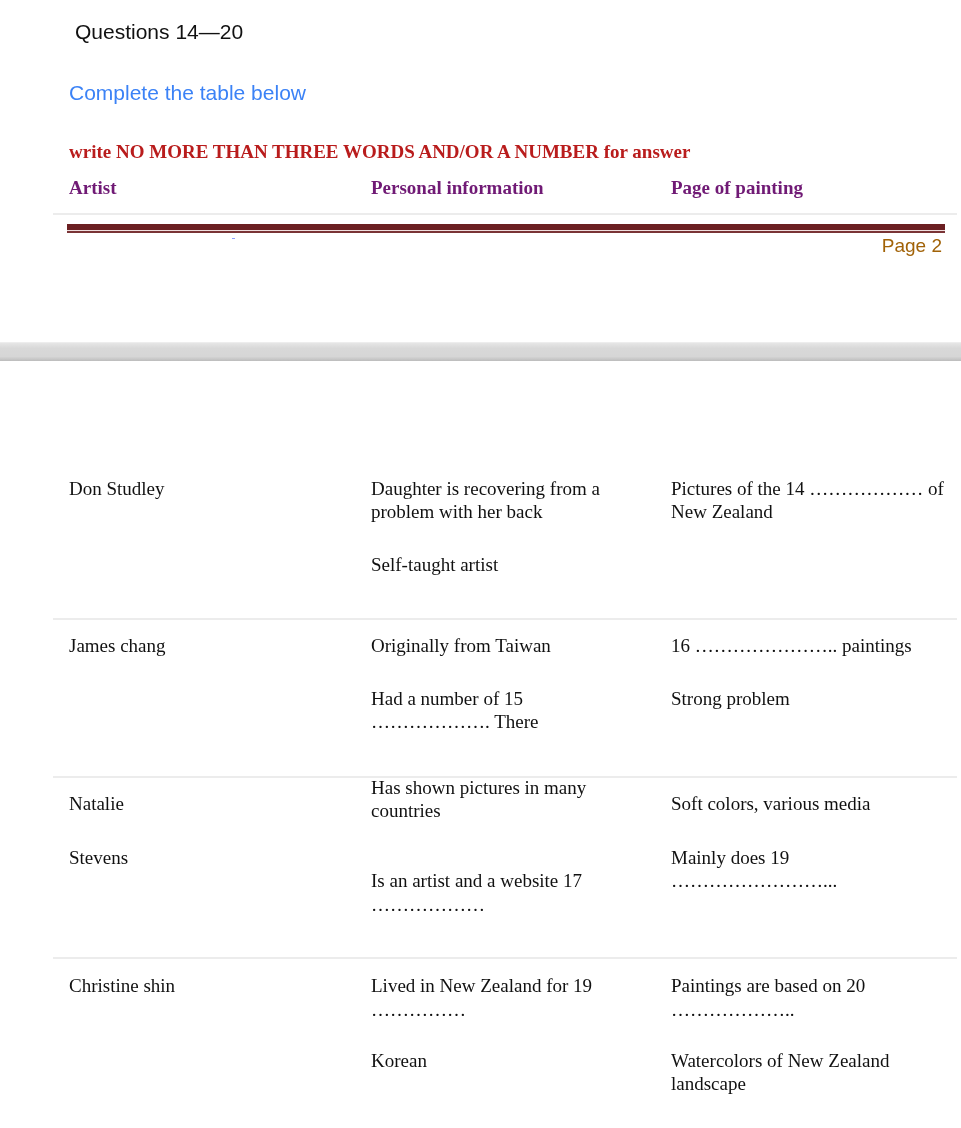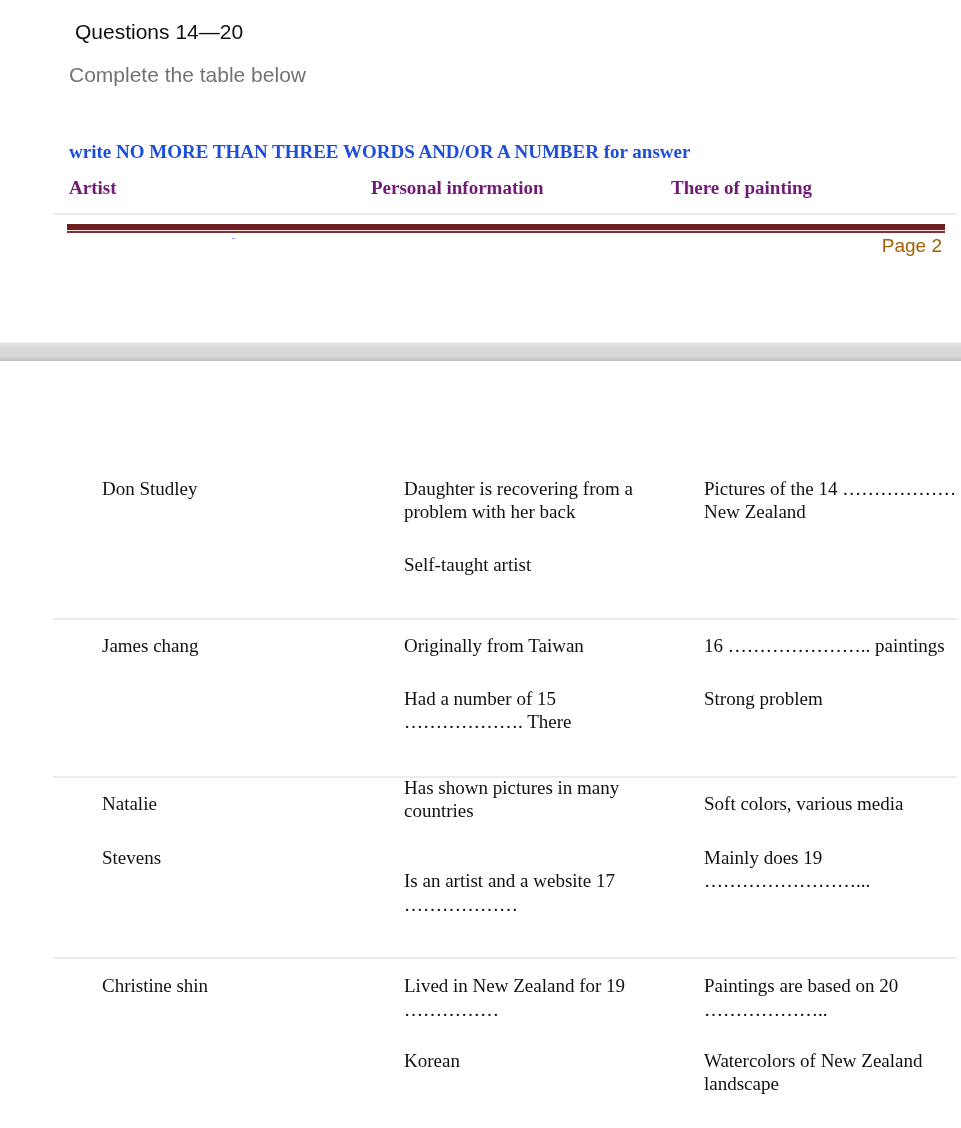--- a/index.html
+++ b/index.html
@@ -18,29 +18,29 @@
     .sans { font-family: "Liberation Sans", "DejaVu Sans", sans-serif; }
     .serif { font-family: "Liberation Serif", "DejaVu Serif", serif; }
 
     .q-title {
       left: 75px; top: 20px;
       font-size: 21px;
       color: #111;
       text-align: center;
     }
     .q-sub {
-      left: 69px; top: 63px;
+      left: 69px; top: 81px;
       font-size: 21px;
-      color: #737373;
+      color: #3b82f6;
     }
     .instruction {
       left: 69px; top: 141px;
       font-size: 19px;
       font-weight: bold;
-      color: #1d4ed8;
+      color: #b91c1c;
       white-space: nowrap;
     }
     .col-head {
       top: 177px;
       font-size: 19px;
       font-weight: bold;
       color: #701a75;
       white-space: nowrap;
     }
     .divider {
@@ -71,37 +71,36 @@
       left: 0; top: 342px;
       width: 961px; height: 18px;
       background: linear-gradient(#e6e6e6 0%, #d8d8d8 30%, #d6d6d6 75%, #bcbcbc 100%);
       border-top: 1px solid #ededed;
     }
 
     .cell {
       font-size: 19px;
       line-height: 23px;
       color: #111;
-      margin-left: 33px;
     }
     .c1 { left: 69px; }
     .c2 { left: 371px; width: 265px; }
     .c3 { left: 671px; width: 285px; }
     .nowrap { white-space: nowrap; }
   </style>
 </head>
 <body>
 
 <div class="abs sans q-title">Questions 14—20</div>
 <div class="abs sans q-sub">Complete the table below</div>
 <div class="abs serif instruction">write NO MORE THAN THREE WORDS AND/OR A NUMBER for answer</div>
 
 <div class="abs serif col-head" style="left:69px">Artist</div>
 <div class="abs serif col-head" style="left:371px">Personal information</div>
-<div class="abs serif col-head" style="left:671px">There of painting</div>
+<div class="abs serif col-head" style="left:671px">Page of painting</div>
 <div class="abs divider" style="top:213px"></div>
 
 <div class="abs maroon-rule"></div>
 <div class="abs speck"></div>
 <div class="abs sans page-num">Page 2</div>
 
 <div class="abs page-break"></div>
 
 <div class="abs serif cell c1 nowrap" style="top:477px">Don Studley</div>
 <div class="abs serif cell c2" style="top:477px">Daughter is recovering from a problem with her back</div>

